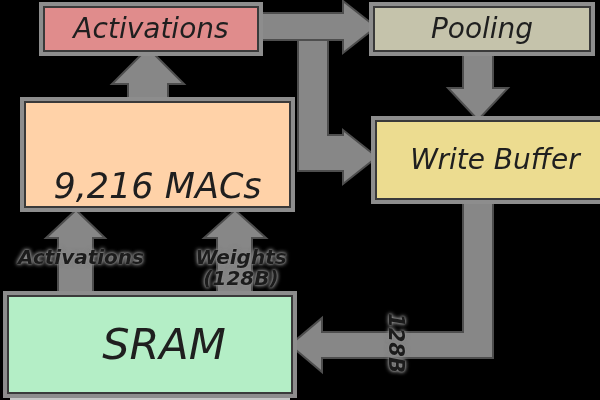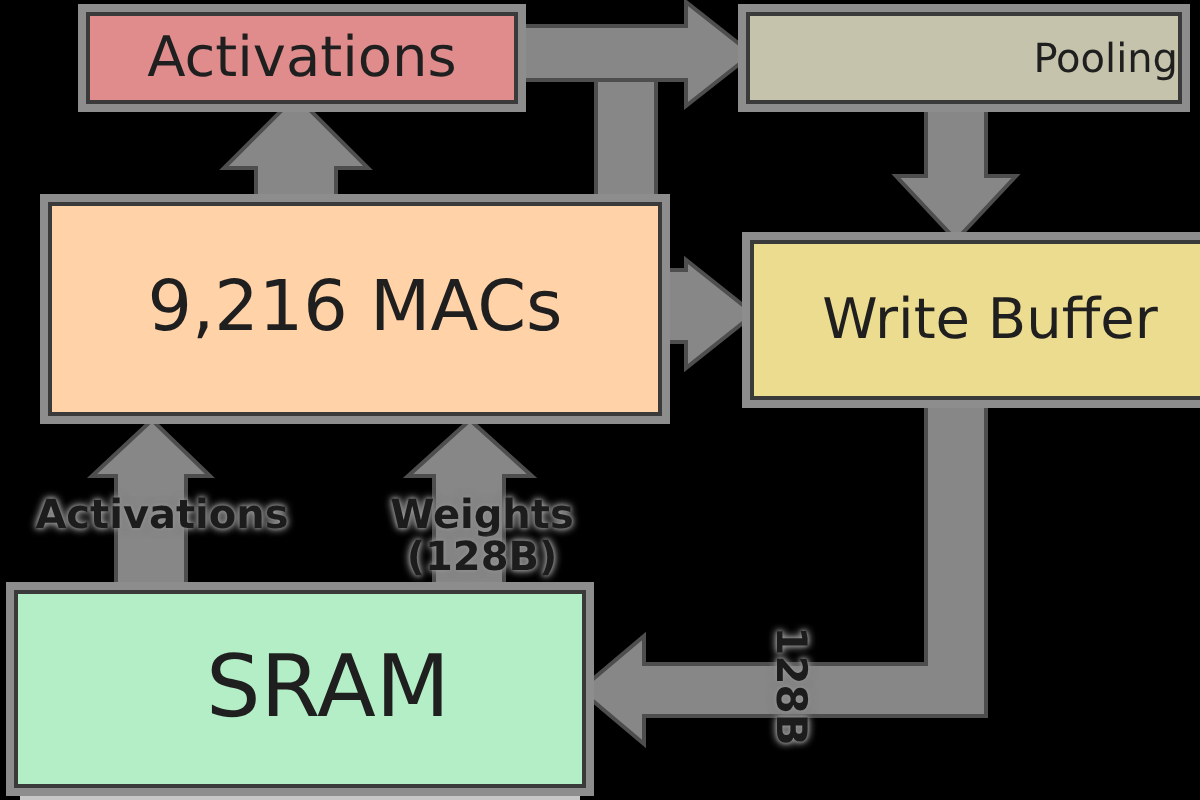--- a/index.html
+++ b/index.html
@@ -1,32 +1,33 @@
 <!DOCTYPE html>
 <html><head>
 <meta charset="utf-8">
 <style>
   html,body{margin:0;padding:0;background:#000;}
   #stage{
     position:relative;width:600px;height:400px;overflow:hidden;
     background:#000;
     font-family:"DejaVu Sans","Liberation Sans",sans-serif;
+    font-style:italic;
   }
   #arrows{position:absolute;left:0;top:0;z-index:1;}
   #arrows polygon{stroke:#4e4e4e;stroke-width:2;stroke-linejoin:miter;}
   .box{
     position:absolute;z-index:2;box-sizing:border-box;
     border:2px solid #3a3a3a;
     box-shadow:0 0 0 4px #8d8d8d;
     display:flex;flex-direction:column;align-items:center;justify-content:center;
     color:#1f1f1f;text-align:center;line-height:1.12;
   }
   .box-activations{left:43px;top:6px;width:216px;height:46px;background:#e08c8c;font-size:28px;}
-  .box-pooling{left:373px;top:6px;width:218px;height:46px;background:#c5c3ab;font-size:20px;align-items:flex-end;}
-  .box-macs{left:24px;top:101px;width:307px;height:107px;background:#ffd2a8;font-size:35px;}
+  .box-pooling{left:373px;top:6px;width:218px;height:46px;background:#c5c3ab;font-size:28px;}
+  .box-macs{left:24px;top:101px;width:267px;height:107px;background:#ffd2a8;font-size:35px;justify-content:flex-end;}
   .box-writebuffer{left:375px;top:120px;width:240px;height:80px;background:#ecdc90;font-size:28px;}
   .box-sram{left:7px;top:295px;width:286px;height:99px;background:#b4eec6;box-shadow:0 0 0 4px #8d8d8d,0 10px 0 -3px #c6c6c6;font-size:43px;padding-left:28px;}
   .edge-label{
     position:absolute;z-index:3;color:#1c1c1c;font-weight:bold;font-size:20px;
     text-align:center;line-height:21px;
     text-shadow:0 0 2px #9a9a9a,0 0 4px #8a8a8a,0 0 5px #7a7a7a;
   }
   .label-act{left:0px;top:247px;width:162px;}
   .label-weights{left:161px;top:247px;width:160px;}
   .label-bus{

